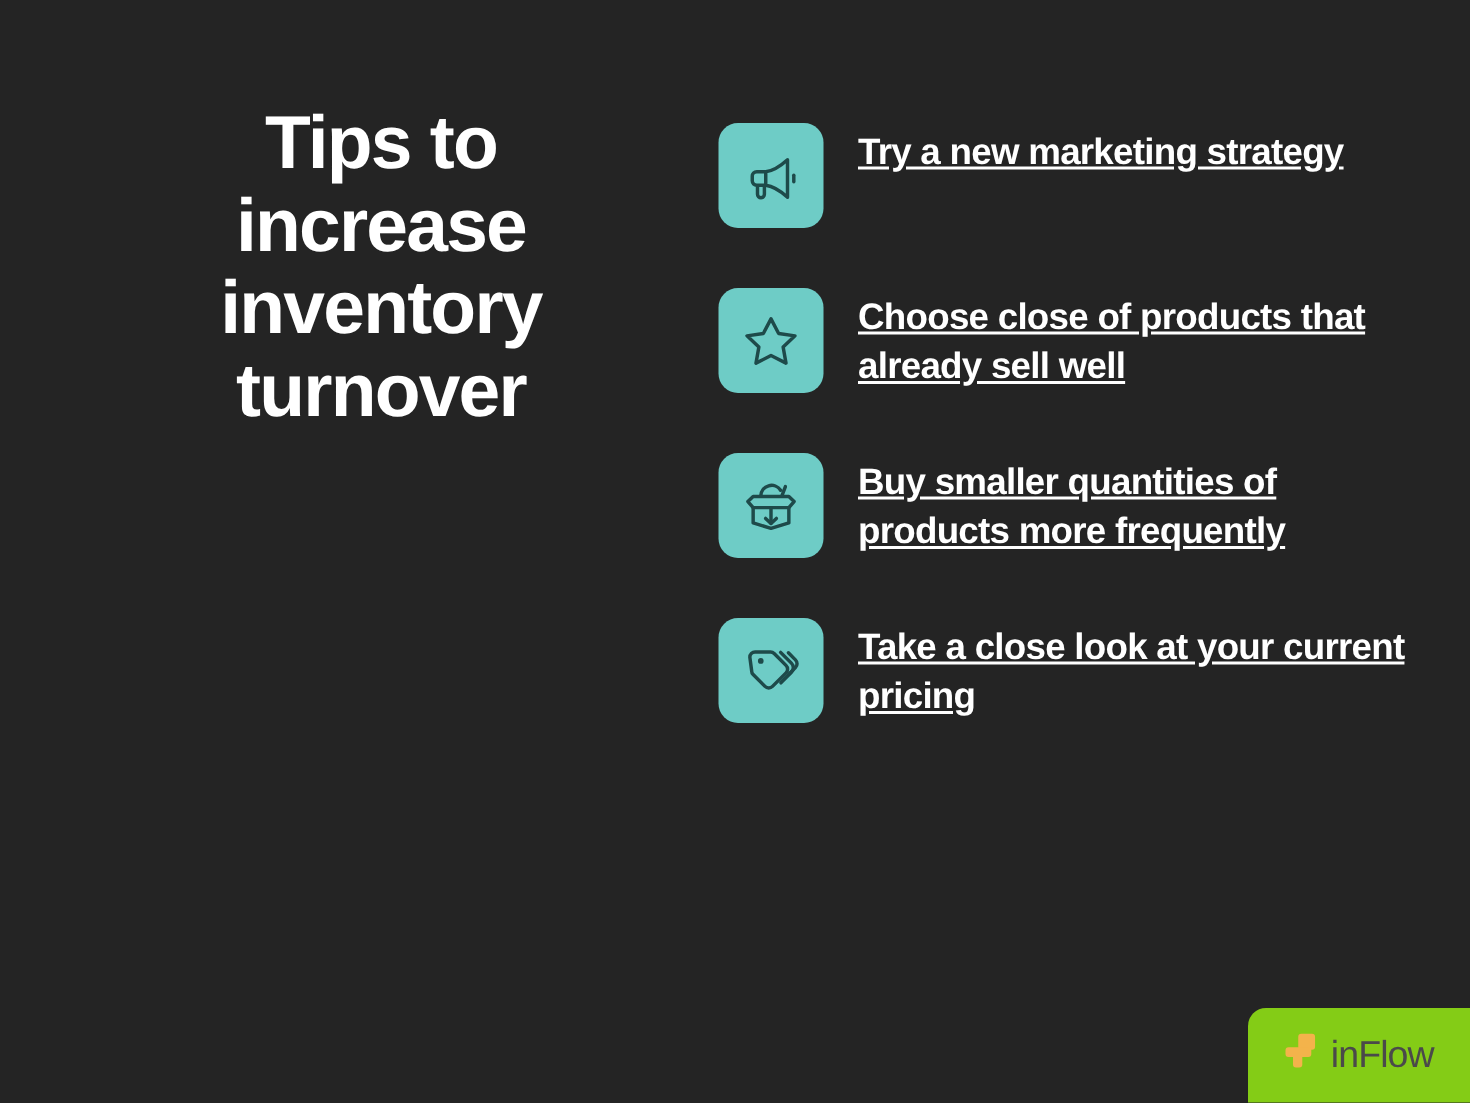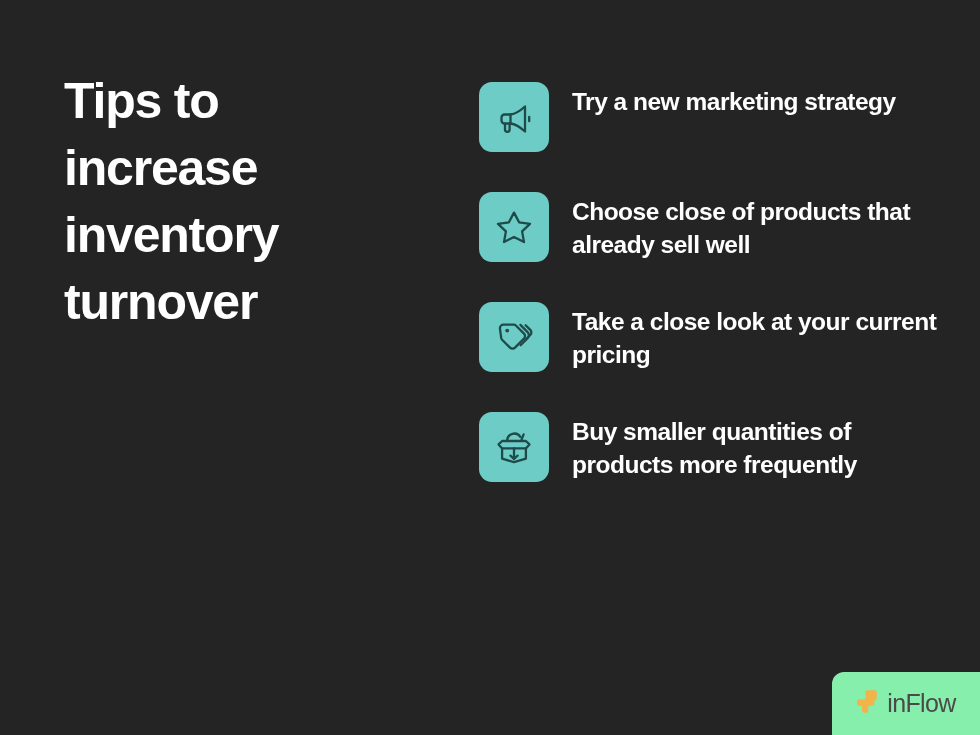--- a/index.html
+++ b/index.html
@@ -21,24 +21,25 @@
   }
 
   
   .title {
     position: absolute;
     left: 64px;
     top: 68px;
     width: 380px;
     color: #ffffff;
     font-size: 50px;
-    line-height: 67px;
+    line-height: 55px;
     font-weight: 700;
     letter-spacing: -1.2px;
     white-space: pre-line;
+    text-align: center;
   }
 
   
   .tips {
     position: absolute;
     left: 479px;
     top: 82px;
     width: 460px;
   }
   .tip {
@@ -62,30 +63,31 @@
 
   .tip-label {
     flex: 1 1 auto;
     margin-left: 23px;
     color: #ffffff;
     font-size: 24.5px;
     line-height: 33px;
     font-weight: 700;
     letter-spacing: -0.5px;
     padding-top: 3px;
+    text-decoration: underline;
   }
 
   
   .logo-panel {
     position: absolute;
     right: 0;
     bottom: 0;
     width: 148px;
     height: 63px;
-    background: #86efac;
+    background: #84cc16;
     border-top-left-radius: 12px;
     display: flex;
     align-items: center;
     justify-content: center;
     margin-top: 33px;
   }
   .logo-inner {
     display: flex;
     align-items: center;
   }
@@ -133,44 +135,44 @@
         </span>
       </div>
       <div class="tip-label">Choose close of products that already sell well</div>
     </div>
 
 
     <div class="tip">
       <div class="tile">
         <span>
           <svg width="40" height="40" viewBox="0 0 40 40" fill="none" stroke="#1E4A4A" stroke-width="2.3" stroke-linecap="round" stroke-linejoin="round">
-            <path d="M6.5 11.2 A3.5 3.5 0 0 1 10 7.7 L20.2 7.7 A3.5 3.5 0 0 1 22.7 8.7 L30.6 16.6 A3.5 3.5 0 0 1 30.6 21.6 L21.6 30.6 A3.5 3.5 0 0 1 16.6 30.6 L8.7 22.7 A3.5 3.5 0 0 1 7.7 20.2 Z" transform="translate(-0.6,0)"></path>
-            <circle cx="13.2" cy="13.6" r="1.9" fill="#1E4A4A" stroke="none"></circle>
-            <path d="M26.4 7.9 L33.6 15.1 A4.3 4.3 0 0 1 33.6 21.2 L26.6 28.2"></path>
-            <path d="M31.6 8.2 L36.3 12.9 A3.6 3.6 0 0 1 36.3 18 L32 22.3"></path>
-          </svg>
-        </span>
-      </div>
-      <div class="tip-label">Take a close look at your current pricing</div>
-    </div>
-
-    <div class="tip">
-      <div class="tile">
-        <span>
-          <svg width="40" height="40" viewBox="0 0 40 40" fill="none" stroke="#1E4A4A" stroke-width="2.3" stroke-linecap="round" stroke-linejoin="round">
             <path d="M13.2 13.6 A7.2 7.2 0 0 1 26.4 9.8"></path>
             <path d="M29.6 7.4 L27.4 13.2"></path>
             <path d="M4.6 17.4 L8.1 14 L31.9 14 L35.4 17.4 L31.9 21.4 L20 21.4 L8.1 21.4 Z"></path>
             <path d="M8.1 21.4 L8.1 31.6 L20 35.2 L31.9 31.6 L31.9 21.4"></path>
             <path d="M20 21.4 L20 31.8"></path>
             <path d="M16.4 28.6 L20 32 L23.6 28.6"></path>
           </svg>
         </span>
       </div>
       <div class="tip-label">Buy smaller quantities of products more frequently</div>
+    </div>
+
+    <div class="tip">
+      <div class="tile">
+        <span>
+          <svg width="40" height="40" viewBox="0 0 40 40" fill="none" stroke="#1E4A4A" stroke-width="2.3" stroke-linecap="round" stroke-linejoin="round">
+            <path d="M6.5 11.2 A3.5 3.5 0 0 1 10 7.7 L20.2 7.7 A3.5 3.5 0 0 1 22.7 8.7 L30.6 16.6 A3.5 3.5 0 0 1 30.6 21.6 L21.6 30.6 A3.5 3.5 0 0 1 16.6 30.6 L8.7 22.7 A3.5 3.5 0 0 1 7.7 20.2 Z" transform="translate(-0.6,0)"></path>
+            <circle cx="13.2" cy="13.6" r="1.9" fill="#1E4A4A" stroke="none"></circle>
+            <path d="M26.4 7.9 L33.6 15.1 A4.3 4.3 0 0 1 33.6 21.2 L26.6 28.2"></path>
+            <path d="M31.6 8.2 L36.3 12.9 A3.6 3.6 0 0 1 36.3 18 L32 22.3"></path>
+          </svg>
+        </span>
+      </div>
+      <div class="tip-label">Take a close look at your current pricing</div>
     </div>
 
   </div>
 
   <div class="logo-panel">
     <div class="logo-inner">
       <span class="logo-mark">
         <svg width="30" height="30" viewBox="0 0 30 30" fill="none">
           <path d="M11.5 3.2 h7.2 a2 2 0 0 1 2 2 v6.6 a2 2 0 0 1 -2 2 h-7.2 a2 2 0 0 1 -2 -2 v-6.6 a2 2 0 0 1 2 -2 z" fill="#F3B34B"></path>
           <path d="M3.0 12.2 h13.2 a2 2 0 0 1 2 2 v2.5 a2 2 0 0 1 -2 2 h-4.0 v5.0 a2 2 0 0 1 -2 2 h-2.2 a2 2 0 0 1 -2 -2 v-5.0 h-3.0 a2 2 0 0 1 -2 -2 v-2.5 a2 2 0 0 1 2 -2 z" fill="#F3B34B"></path>

